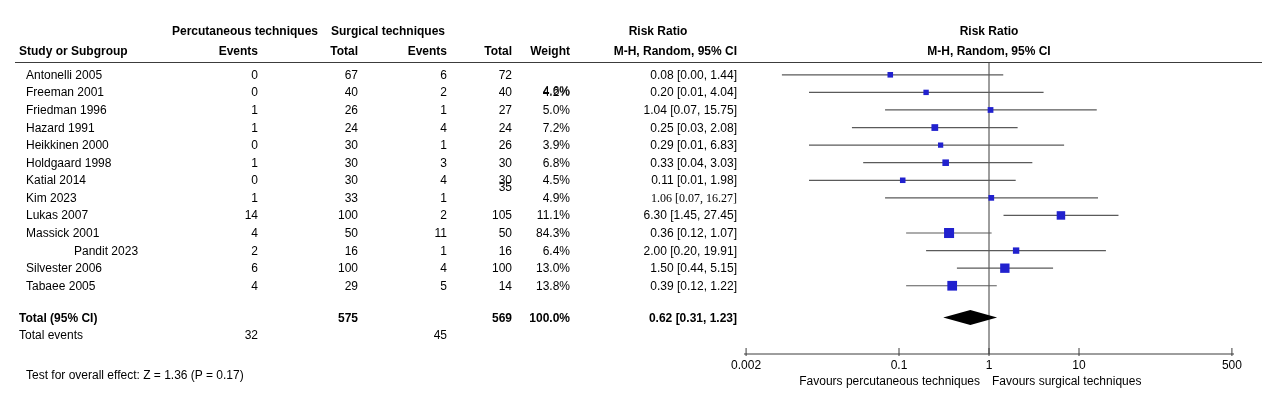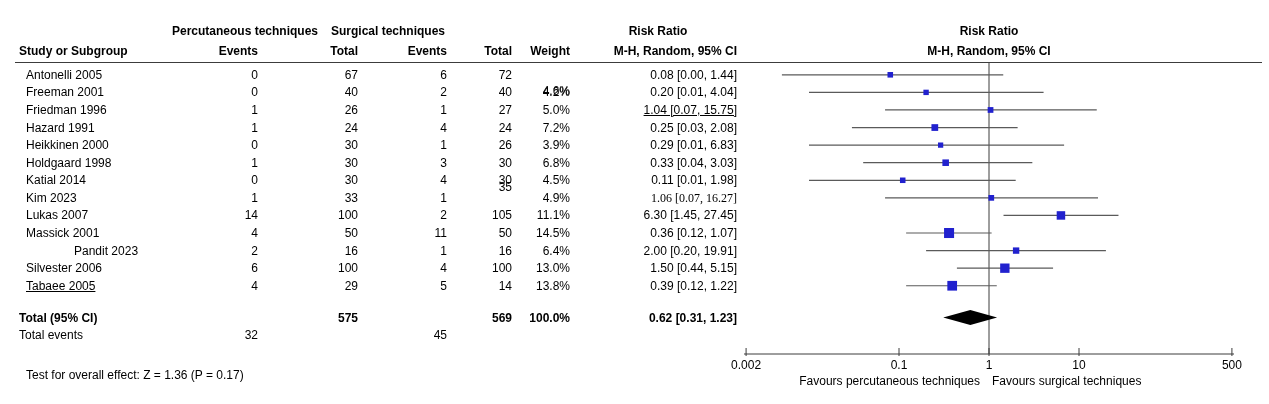--- a/index.html
+++ b/index.html
@@ -51,21 +51,21 @@
       <div class="rowtxt" style="right: 822px; top: 83.4px;">2</div>
       <div class="rowtxt" style="right: 757px; top: 83.4px;">40</div>
       <div class="rowtxt" style="right: 699px; top: 83.4px;">4.2%</div>
       <div class="rowtxt" style="right: 532px; top: 83.4px;">0.20 [0.01, 4.04]</div>
       <div class="rowtxt" style="left: 26px; top: 101px;">Friedman 1996</div>
       <div class="rowtxt" style="right: 1011px; top: 101px;">1</div>
       <div class="rowtxt" style="right: 911px; top: 101px;">26</div>
       <div class="rowtxt" style="right: 822px; top: 101px;">1</div>
       <div class="rowtxt" style="right: 757px; top: 101px;">27</div>
       <div class="rowtxt" style="right: 699px; top: 101px;">5.0%</div>
-      <div class="rowtxt" style="right: 532px; top: 101px; text-decoration: underline;">1.04 [0.07, 15.75]</div>
+      <div class="rowtxt" style="right: 532px; top: 101px;">1.04 [0.07, 15.75]</div>
       <div class="rowtxt" style="left: 26px; top: 118.5px;">Hazard 1991</div>
       <div class="rowtxt" style="right: 1011px; top: 118.5px;">1</div>
       <div class="rowtxt" style="right: 911px; top: 118.5px;">24</div>
       <div class="rowtxt" style="right: 822px; top: 118.5px;">4</div>
       <div class="rowtxt" style="right: 757px; top: 118.5px;">24</div>
       <div class="rowtxt" style="right: 699px; top: 118.5px;">7.2%</div>
       <div class="rowtxt" style="right: 532px; top: 118.5px; margin-left: 40px;">0.25 [0.03, 2.08]</div>
       <div class="rowtxt" style="left: 26px; top: 136.1px;">Heikkinen 2000</div>
       <div class="rowtxt" style="right: 1011px; top: 136.1px;">0</div>
       <div class="rowtxt" style="right: 911px; top: 136.1px;">30</div>
@@ -99,37 +99,37 @@
       <div class="rowtxt" style="right: 911px; top: 206.4px;">100</div>
       <div class="rowtxt" style="right: 822px; top: 206.4px;">2</div>
       <div class="rowtxt" style="right: 757px; top: 206.4px;">105</div>
       <div class="rowtxt" style="right: 699px; top: 206.4px;">11.1%</div>
       <div class="rowtxt" style="right: 532px; top: 206.4px;">6.30 [1.45, 27.45]</div>
       <div class="rowtxt" style="left: 26px; top: 224px;">Massick 2001</div>
       <div class="rowtxt" style="right: 1011px; top: 224px;">4</div>
       <div class="rowtxt" style="right: 911px; top: 224px;">50</div>
       <div class="rowtxt" style="right: 822px; top: 224px;">11</div>
       <div class="rowtxt" style="right: 757px; top: 224px;">50</div>
-      <div class="rowtxt" style="right: 699px; top: 224px;">14.5%</div>
+      <div class="rowtxt" style="right: 699px; top: 224px;">84.3%</div>
       <div class="rowtxt" style="right: 532px; top: 224px;">0.36 [0.12, 1.07]</div>
       <div class="rowtxt" style="left: 26px; top: 241.6px; margin-left: 48px;">Pandit 2023</div>
       <div class="rowtxt" style="right: 1011px; top: 241.6px;">2</div>
       <div class="rowtxt" style="right: 911px; top: 241.6px;">16</div>
       <div class="rowtxt" style="right: 822px; top: 241.6px;">1</div>
       <div class="rowtxt" style="right: 757px; top: 241.6px;">16</div>
       <div class="rowtxt" style="right: 699px; top: 241.6px;">6.4%</div>
       <div class="rowtxt" style="right: 532px; top: 241.6px;">2.00 [0.20, 19.91]</div>
       <div class="rowtxt" style="left: 26px; top: 259.2px;">Silvester 2006</div>
       <div class="rowtxt" style="right: 1011px; top: 259.2px;">6</div>
       <div class="rowtxt" style="right: 911px; top: 259.2px;">100</div>
       <div class="rowtxt" style="right: 822px; top: 259.2px;">4</div>
       <div class="rowtxt" style="right: 757px; top: 259.2px;">100</div>
       <div class="rowtxt" style="right: 699px; top: 259.2px;">13.0%</div>
       <div class="rowtxt" style="right: 532px; top: 259.2px;">1.50 [0.44, 5.15]</div>
-      <div class="rowtxt" style="left: 26px; top: 276.8px; text-decoration: underline;">Tabaee 2005</div>
+      <div class="rowtxt" style="left: 26px; top: 276.8px;">Tabaee 2005</div>
       <div class="rowtxt" style="right: 1011px; top: 276.8px;">4</div>
       <div class="rowtxt" style="right: 911px; top: 276.8px;">29</div>
       <div class="rowtxt" style="right: 822px; top: 276.8px;">5</div>
       <div class="rowtxt" style="right: 757px; top: 276.8px;">14</div>
       <div class="rowtxt" style="right: 699px; top: 276.8px;">13.8%</div>
       <div class="rowtxt" style="right: 532px; top: 276.8px;">0.39 [0.12, 1.22]</div>
     </div>
 
   <div class="rowtxt bold" style="left:19px;top:309px">Total (95% CI)</div>
   <div class="rowtxt bold" style="right:911px;top:309px">575</div>

